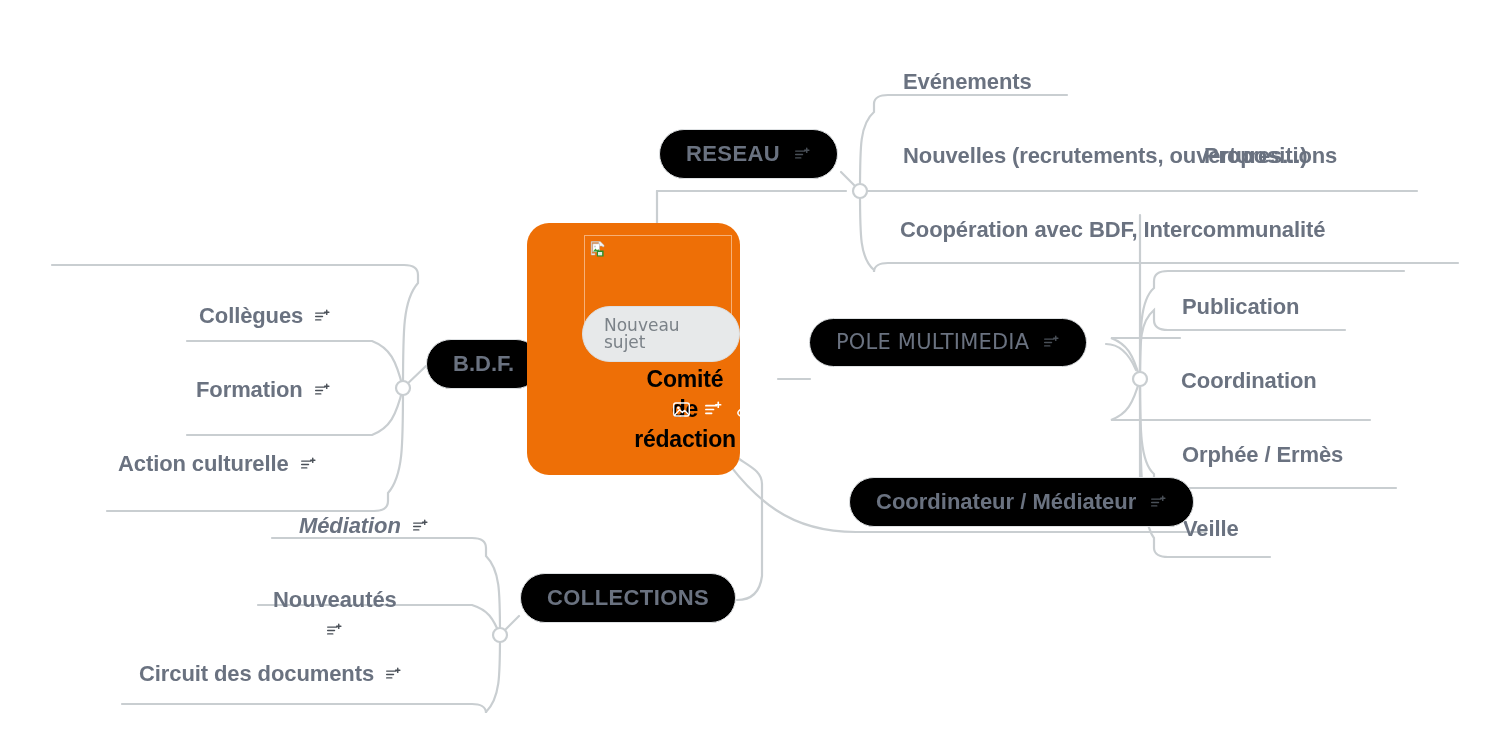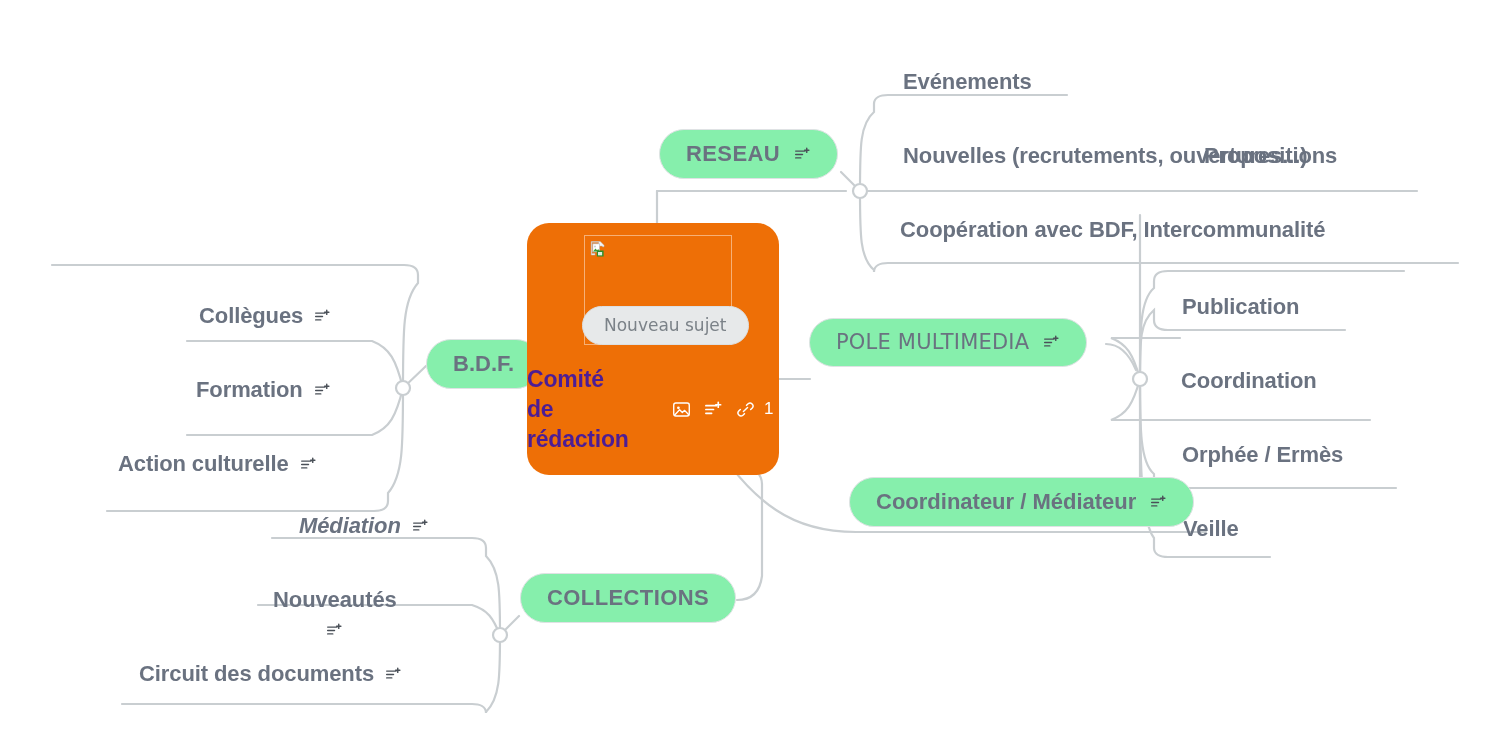--- a/index.html
+++ b/index.html
@@ -39,21 +39,21 @@
     font-size: 22px;
     font-weight: 700;
     letter-spacing: -0.1px;
     line-height: 1;
     gap: 11px;
   }
   .leaf.plain { font-weight: 700; }
 
   
   .pill {
-    background: #86efac;
+    background: #000000;
     border: 1px solid #dfe2e4;
     border-radius: 999px;
     color: #6a7280;
     font-size: 22px;
     font-weight: 700;
     padding: 13px 26px;
     gap: 14px;
     line-height: 1;
   }
   .pill.caps { letter-spacing: 0.4px; }
@@ -76,25 +76,27 @@
     border: 1px solid rgba(255,255,255,0.45);
     box-sizing: border-box;
   }
   .broken-img {
     position: absolute;
     left: 4px; top: 4px;
     width: 18px; height: 18px;
   }
   .central-title {
     position: absolute;
-    color: #4c1d95;
+    color: #000000;
     font-size: 23px;
     font-weight: 700;
     line-height: 30px;
+    text-align: center;
     letter-spacing: -0.2px;
+    padding-left: 48px;
   }
   .central-icons {
     position: absolute;
     display: flex;
     align-items: center;
     gap: 13px;
     color: #ffffff;
     font-size: 17px;
     font-weight: 400;
   }
@@ -318,21 +320,21 @@
     <span class="ico">
       <svg width="17" height="17" viewBox="0 0 20 20">
           <g fill="none" stroke="#4a5058" stroke-width="1.7" stroke-linecap="round">
             <path d="M2 6h11M2 10h8M2 14h6"></path>
             <path d="M15 2.5v5M12.5 5h5"></path>
           </g>
         </svg>
     </span>
   </div>
 
-  <div class="central" style="left:527px; top:223px; width:252px; height:252px;">
+  <div class="central" style="left:527px; top:223px; width:213px; height:252px;">
 
     <div class="imgframe" style="left:57px; top:12px; width:148px; height:110px;">
       <svg class="broken-img" viewBox="0 0 24 24">
         <path d="M3 2 h12 l5 5 v2 h-2 V8 h-5 V3 H4 v15 h4 v2 H3 Z" fill="#f4f5f7" stroke="#b9bdc2" stroke-width="0.7"></path>
         <path d="M5 5 h9 v11 H5 Z" fill="#ffffff" stroke="#b0b4b9" stroke-width="0.8"></path>
         <circle cx="8" cy="8.6" r="1.3" fill="#c8ccd0"></circle>
         <path d="M5.4 15.2 L8.6 11.3 L10.8 13.6 L12.4 12.1 L13.8 15.2 Z" fill="#3f9c35"></path>
         <path d="M10.5 14 h9 v8 h-9 Z" fill="#2f8f2a"></path>
         <path d="M12 16 h5.5 v4.5 H12 Z" fill="#ffffff" opacity="0.85"></path>
       </svg>

